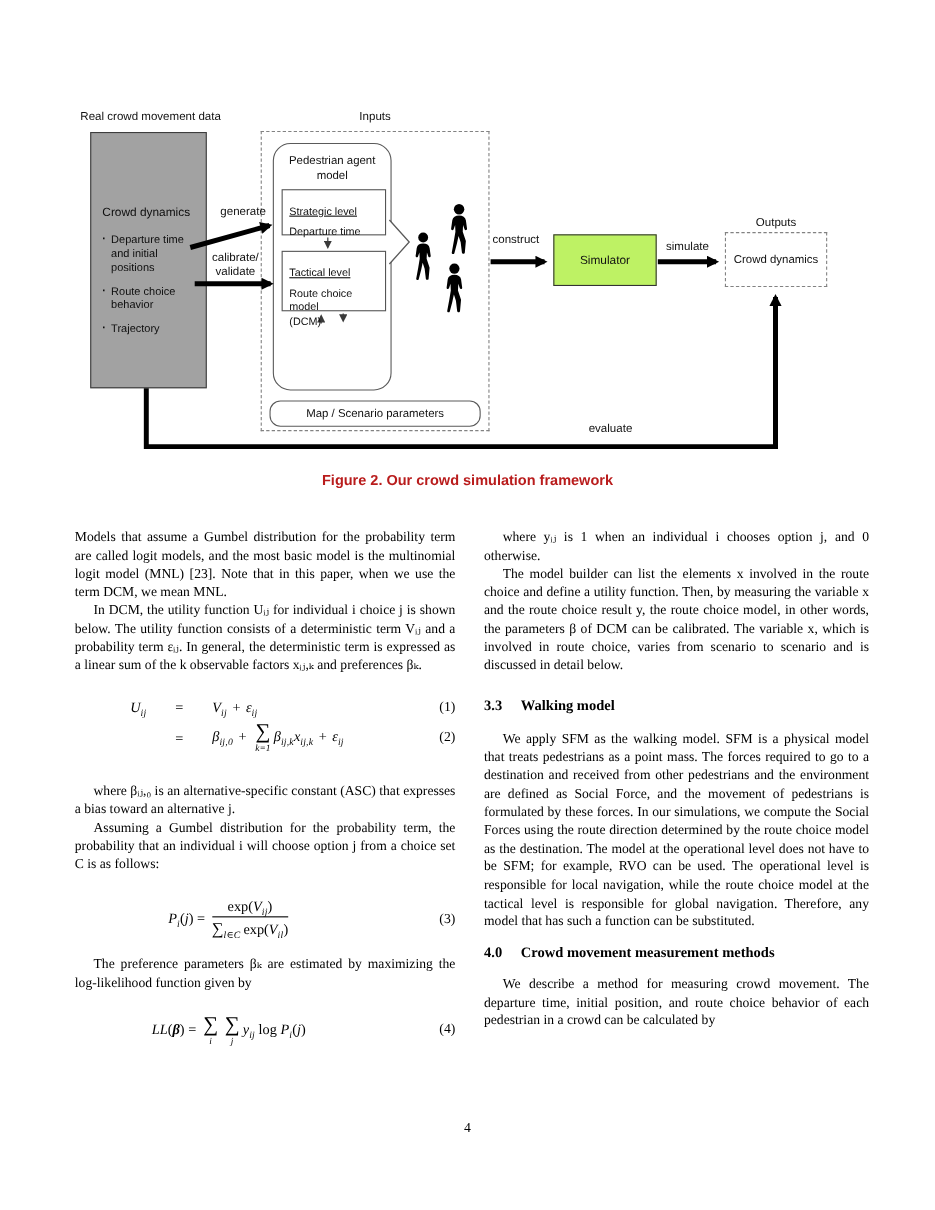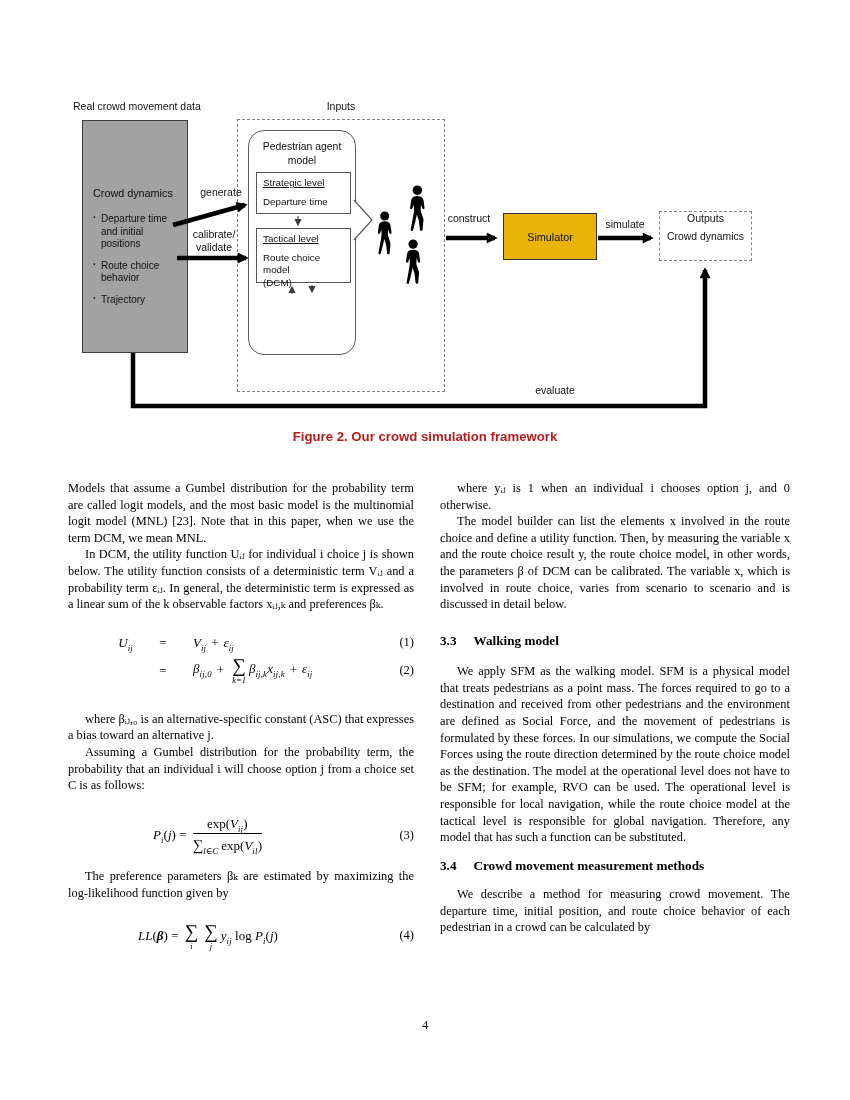--- a/index.html
+++ b/index.html
@@ -20,29 +20,29 @@
   .inputs-box { position:absolute; left:172px; top:21px; width:208px; height:273px;
     border:1px dashed #828282; box-sizing:border-box; }
 
   .bubble { position:absolute; left:183px; top:32px; width:108px; height:225px;
     border:1.2px solid #5a5a5a; border-radius:16px; background:#fff; box-sizing:border-box;
     text-align:center; padding-top:9px; font:10.4px/1.35 "Liberation Sans", sans-serif; color:#111; }
 
   .level-box { position:absolute; left:191px; width:95px; background:#fff; border:1px solid #555;
     box-sizing:border-box; padding:4px 5px 3px 6px; font:9.8px/1.25 "Liberation Sans", sans-serif;
     color:#111; text-align:left; z-index:4; }
-  .level-box .hd { text-decoration:underline; margin-bottom:7px; }
+  .level-box .hd { text-decoration:underline; margin-bottom:7px;margin-top:10px; }
 
   .map-box { position:absolute; left:180px; top:266px; width:192px; height:24px;
     border:1px solid #5a5a5a; border-radius:10px; background:#fff; box-sizing:border-box;
     display:flex; align-items:center; justify-content:center;
     font:10.4px "Liberation Sans", sans-serif; color:#111; z-index:4; }
 
   .sim-box { position:absolute; left:438px; top:115px; width:94px; height:47px;
-    background:#eab308; border:1.5px solid #333; box-sizing:border-box;
+    background:#bef264; border:1.5px solid #333; box-sizing:border-box;
     display:flex; align-items:center; justify-content:center;
     font:10.8px "Liberation Sans", sans-serif; color:#111; z-index:4; }
 
   .out-box { position:absolute; left:594px; top:113px; width:93px; height:50px;
     border:1px dashed #828282; box-sizing:border-box; display:flex; align-items:center;
     justify-content:center; font:10.4px "Liberation Sans", sans-serif; color:#111; z-index:4; }
 
   .fig-svg { position:absolute; left:0; top:0; width:720px; height:322px; z-index:3; pointer-events:none; }
 
   
@@ -94,21 +94,21 @@
 </style>
 </head>
 <body>
 
 <div class="page">
 
   <div class="figure">
 
     <div class="flabel" style="left:8px; top:2px;">Real crowd movement data</div>
     <div class="flabel center" style="left:172px; top:2px; width:208px;">Inputs</div>
-    <div class="flabel center" style="left:594px; top:114px; width:93px;">Outputs</div>
+    <div class="flabel center" style="left:594px; top:98px; width:93px;">Outputs</div>
 
     <div class="crowd-box">
       <div class="cbtitle">Crowd dynamics</div>
       <div class="bullet">Departure time and initial positions</div>
       <div class="bullet">Route choice behavior</div>
       <div class="bullet">Trajectory</div>
     </div>
 
     <div class="inputs-box"></div>
 
@@ -119,20 +119,23 @@
     <div class="level-box" style="top:74px; height:42px;">
       <div class="hd">Strategic level</div>
       <div>Departure time</div>
     </div>
     <div class="level-box" style="top:130px; height:55px;">
       <div class="hd">Tactical level</div>
       <div>Route choice model</div>
       <div>(DCM)</div>
     </div>
 
+    <div class="map-box">
+      <span>Map / Scenario parameters</span>
+    </div>
 
     <div class="sim-box">
       <span>Simulator</span>
     </div>
 
     <div class="out-box">
       <span>Crowd dynamics</span>
     </div>
 
     <div class="flabel center" style="left:126px; top:88px;  width:60px;">generate</div>
@@ -238,21 +241,21 @@
     <p class="ind">where yᵢⱼ is 1 when an individual i chooses option j, and 0 otherwise.</p>
     <p class="ind">The model builder can list the elements x involved in the route choice and define a utility function. Then, by measuring the variable x and the route choice result y, the route choice model, in other words, the parameters β of DCM can be calibrated. The variable x, which is involved in route choice, varies from scenario to scenario and is discussed in detail below.</p>
 
     <h3 class="sec">
       <span class="num">3.3</span><span>Walking model</span>
     </h3>
 
     <p class="ind">We apply SFM as the walking model. SFM is a physical model that treats pedestrians as a point mass. The forces required to go to a destination and received from other pedestrians and the environment are defined as Social Force, and the movement of pedestrians is formulated by these forces. In our simulations, we compute the Social Forces using the route direction determined by the route choice model as the destination. The model at the operational level does not have to be SFM; for example, RVO can be used. The operational level is responsible for local navigation, while the route choice model at the tactical level is responsible for global navigation. Therefore, any model that has such a function can be substituted.</p>
 
     <h3 class="sec h34">
-      <span class="num">3.4</span><span>Crowd movement measurement methods</span>
+      <span class="num">4.0</span><span>Crowd movement measurement methods</span>
     </h3>
 
     <p class="ind">We describe a method for measuring crowd movement. The departure time, initial position, and route choice behavior of each pedestrian in a crowd can be calculated by</p>
   </div>
 
   <div class="pageno">4</div>
 
 </div>
 
 </body></html>

